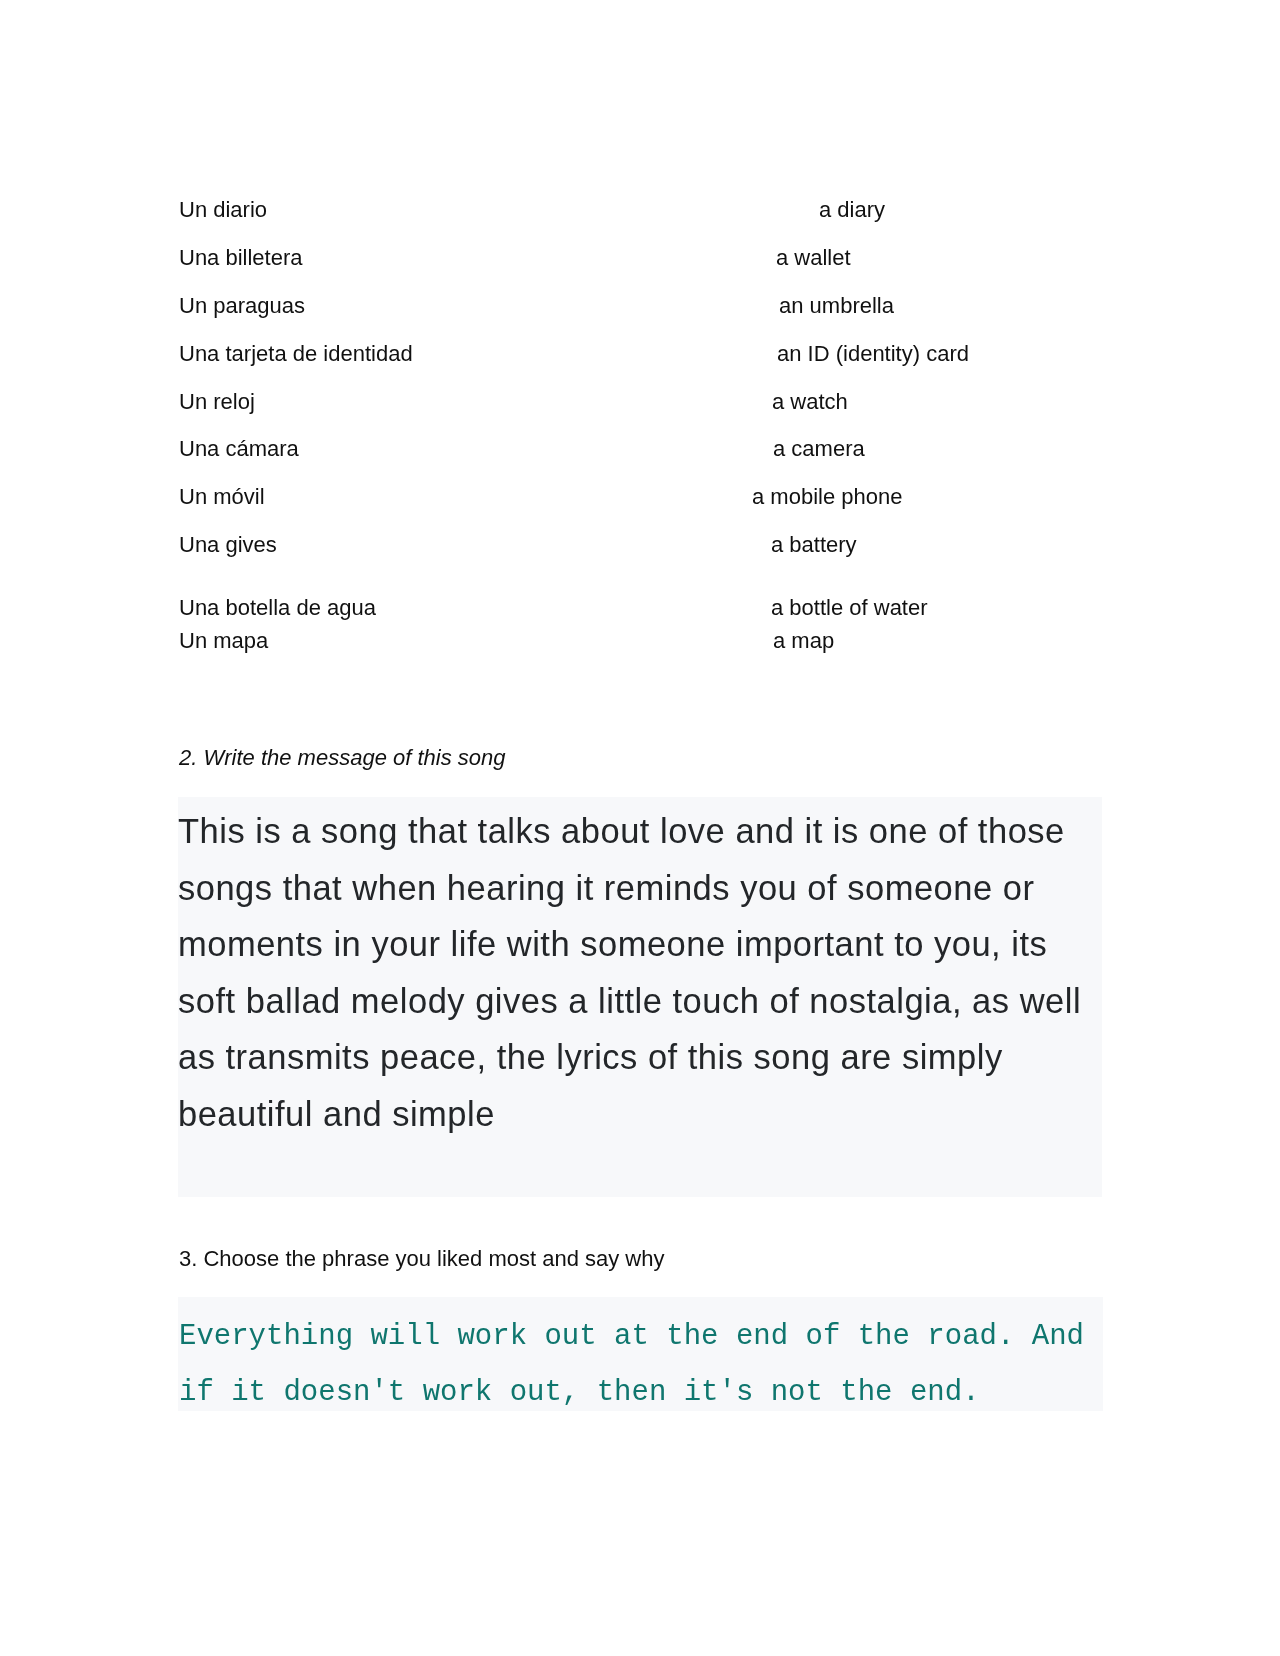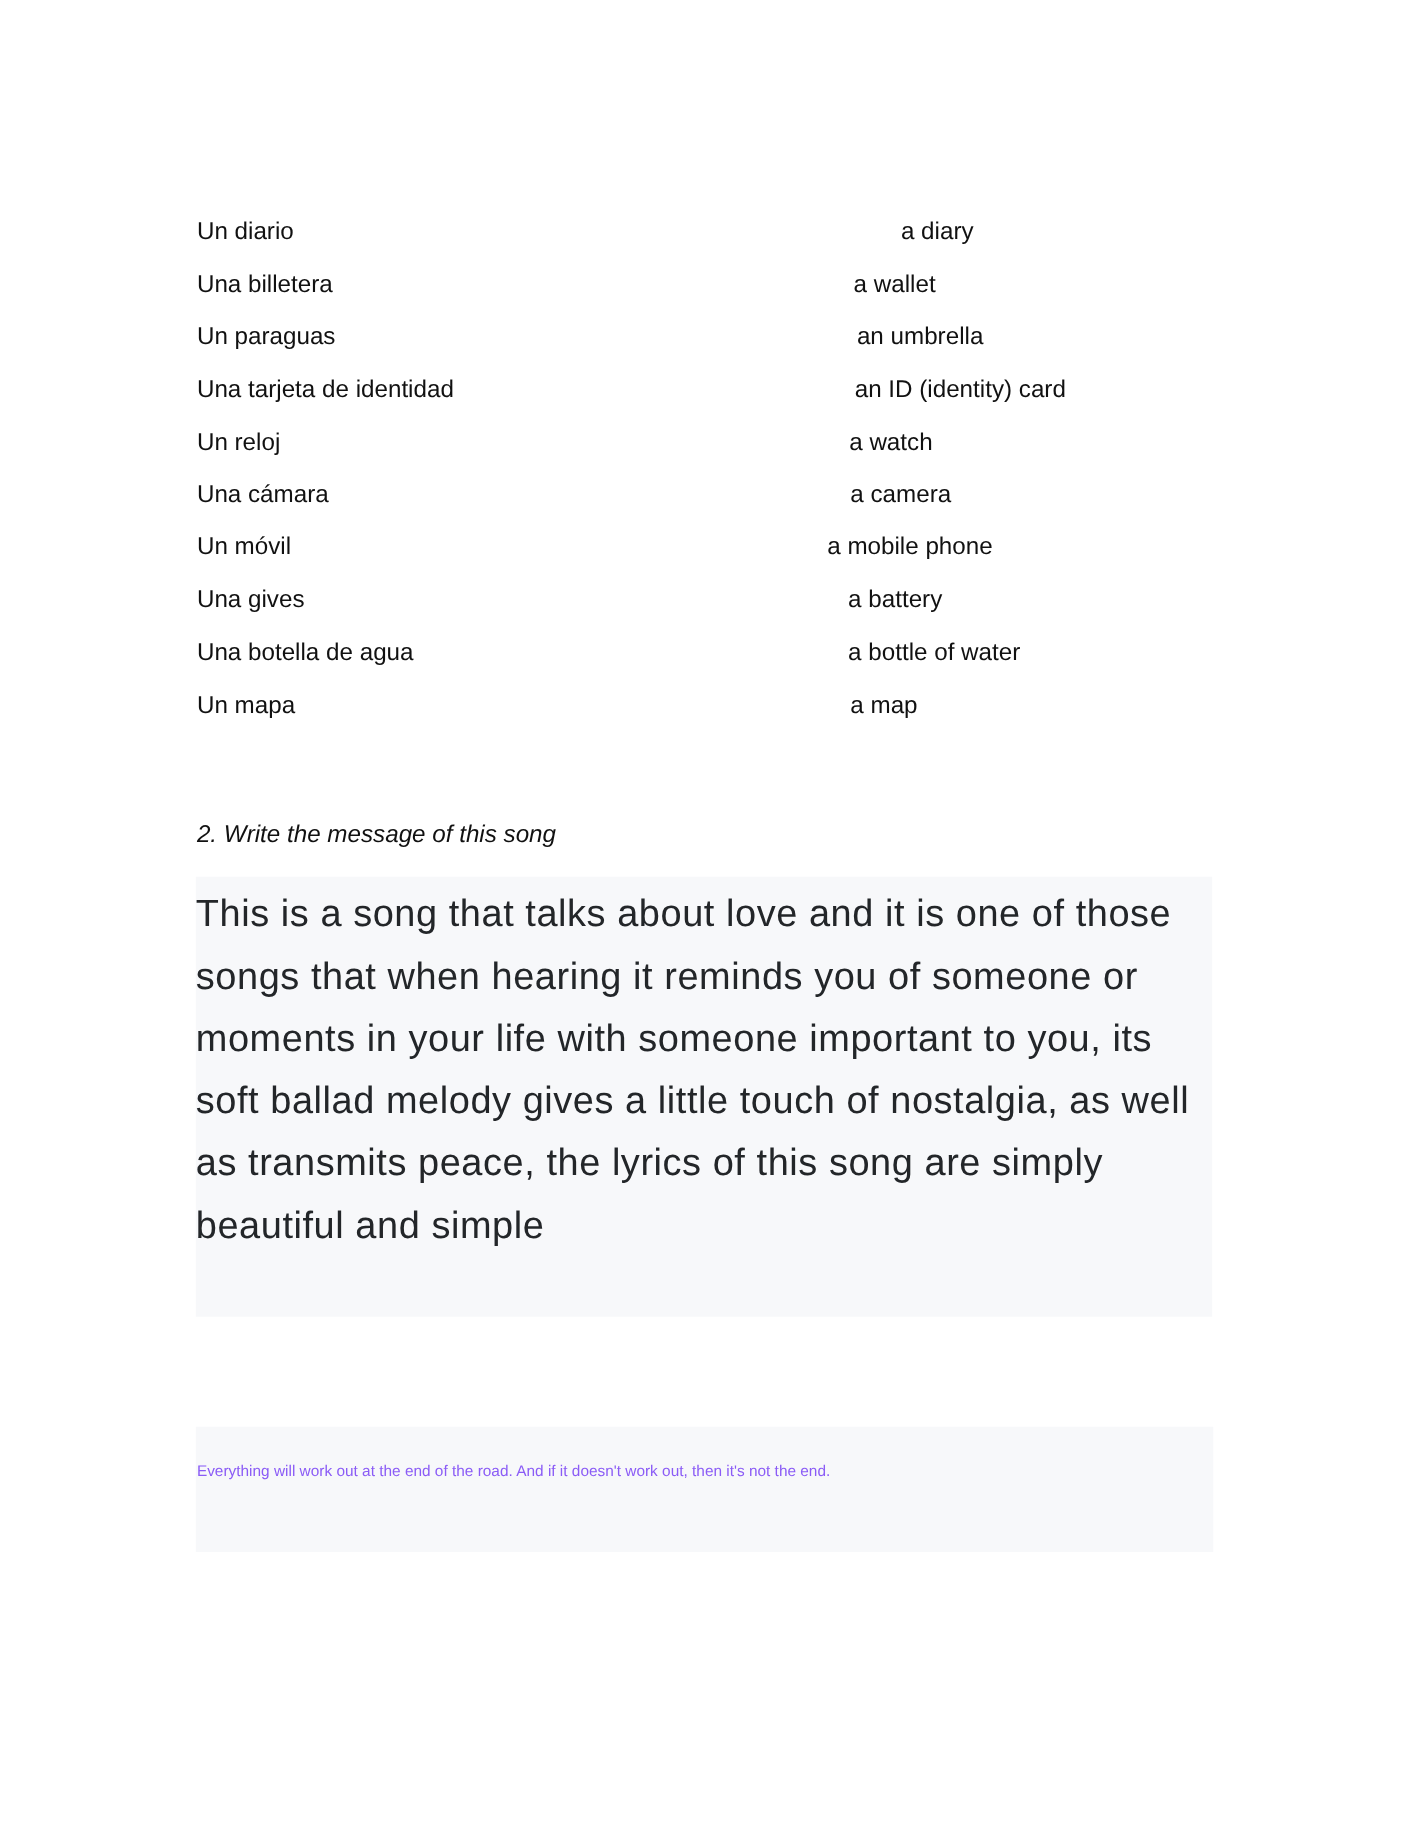--- a/index.html
+++ b/index.html
@@ -10,22 +10,22 @@
     .vocab-row { position: absolute; left: 0; width: 1024px; height: 30px; font-size: 22px; }
     .vocab-es { position: absolute; left: 179px; top: 0; }
     .vocab-en { position: absolute; top: 0; }
     .box { position: absolute; left: 178px; width: 924px; background: #f7f8fa; }
     .message {
       font-family: Liberation Sans, sans-serif; color: #232629;
       font-size: 34.5px; line-height: 56.5px; padding: 6px 0 0 0;
       letter-spacing: 0.5px;
     }
     .phrase {
-      font-family: Liberation Sans, sans-serif; color: #8b5cf6;
-      font-size: 14px; line-height: 56px; padding: 12px 0 0 1px;
+      font-family: Liberation Mono, monospace; color: #0f766e;
+      font-size: 29px; line-height: 56px; padding: 12px 0 0 1px;
     }
   </style>
 </head>
 <body>
 
 <div class="page">
 
 
   <div>
     <div class="vocab-row sans" style="top:197px;">
@@ -53,30 +53,31 @@
       <span class="vocab-en" style="left:773px;">a camera</span>
     </div>
     <div class="vocab-row sans" style="top:484px;">
       <span class="vocab-es">Un móvil</span>
       <span class="vocab-en" style="left:752px;">a mobile phone</span>
     </div>
     <div class="vocab-row sans" style="top:532px;">
       <span class="vocab-es">Una gives</span>
       <span class="vocab-en" style="left:771px;">a battery</span>
     </div>
-    <div class="vocab-row sans" style="top:580px;">
+    <div class="vocab-row sans" style="top:595px;">
       <span class="vocab-es">Una botella de agua</span>
       <span class="vocab-en" style="left:771px;">a bottle of water</span>
     </div>
     <div class="vocab-row sans" style="top:628px;">
       <span class="vocab-es">Un mapa</span>
       <span class="vocab-en" style="left:773px;">a map</span>
     </div>
   </div>
 
   <div class="heading sans" style="left:179px; top:745px;font-style:italic;">2. Write the message of this song</div>
 
   <div class="box message" style="top:797px; height:394px;">This is a song that talks about love and it is one of those songs that when hearing it reminds you of someone or moments in your life with someone important to you, its soft ballad melody gives a little touch of nostalgia, as well as transmits peace, the lyrics of this song are simply beautiful and simple</div>
 
+  <div class="heading sans" style="left:179px; top:1246px;">3. Choose the phrase you liked most and say why</div>
 
   <div class="box phrase" style="top:1297px; height:102px;">Everything will work out at the end of the road. And if it doesn't work out, then it's not the end.</div>
 
 </div>
 
 </body></html>

